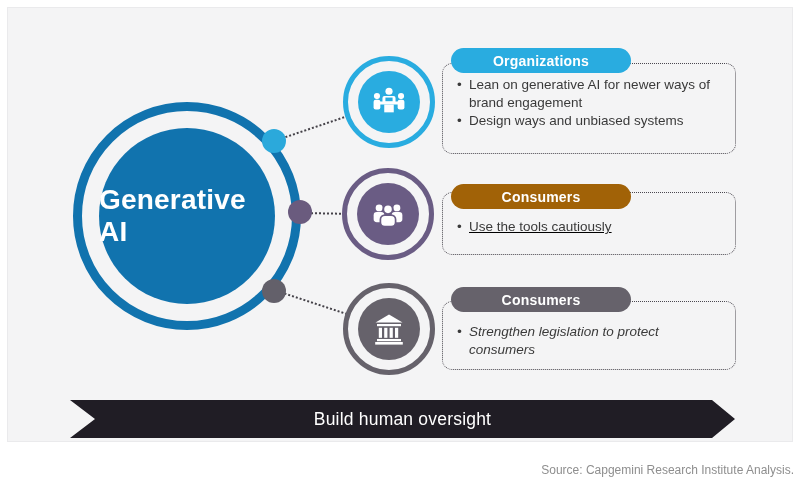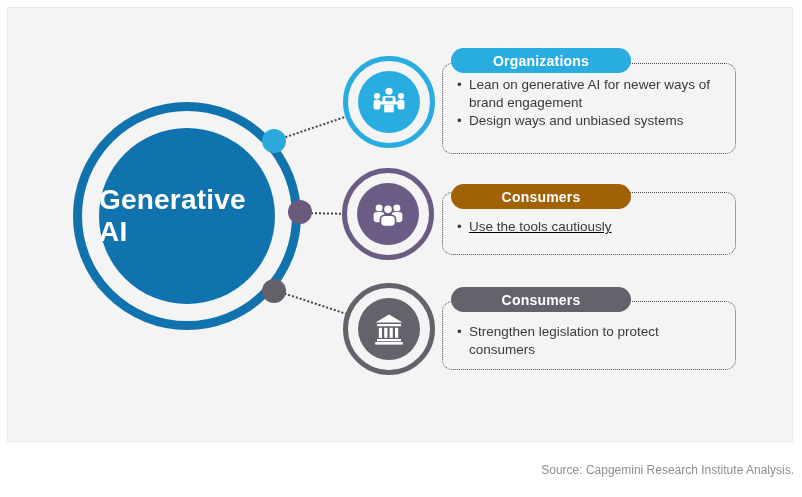--- a/index.html
+++ b/index.html
@@ -48,21 +48,21 @@
   .sat3{left:335px;top:275px;border:5px solid #66626B;}
   .sat3 .sat-inner{background:#66626B;}
   .sat-inner svg{display:block;}
   
   .box{
     position:absolute;left:434px;width:294px;box-sizing:border-box;
     border:1.5px dotted #4A474F;border-radius:10px;
   }
   .box1{top:55px;height:91px;padding:12px 14px 0 12px;}
   .box2{top:184px;height:63px;padding:25px 14px 0 12px;text-decoration:underline;}
-  .box3{top:293px;height:69px;padding:21px 14px 12px 12px;}
+  .box3{top:293px;height:69px;padding:21px 14px 12px 12px;font-style:italic;}
   .bullets{list-style:none;margin:0;padding:0;}
   .bullets li{
     position:relative;padding-left:14px;max-width:252px;
     font-size:13.5px;line-height:18px;color:#3A3A3A;
   }
   .bullets li::before{content:"•";position:absolute;left:2px;top:0;color:#3A3A3A;}
   
   .pill{
     position:absolute;left:443px;width:180px;height:25px;border-radius:13px;
     display:flex;align-items:center;justify-content:center;
@@ -169,16 +169,19 @@
     <div class="box box3">
       <ul class="bullets">
         <li>Strengthen legislation to protect consumers</li>
       </ul>
     </div>
 
     <div class="pill pill1">Organizations</div>
     <div class="pill pill2">Consumers</div>
     <div class="pill pill3">Consumers</div>
 
+    <div class="banner">
+      <span class="label">Build human oversight</span>
+    </div>
   </div>
 
   <div class="source">Source: Capgemini Research Institute Analysis.</div>
 </div>
 
 </body></html>

